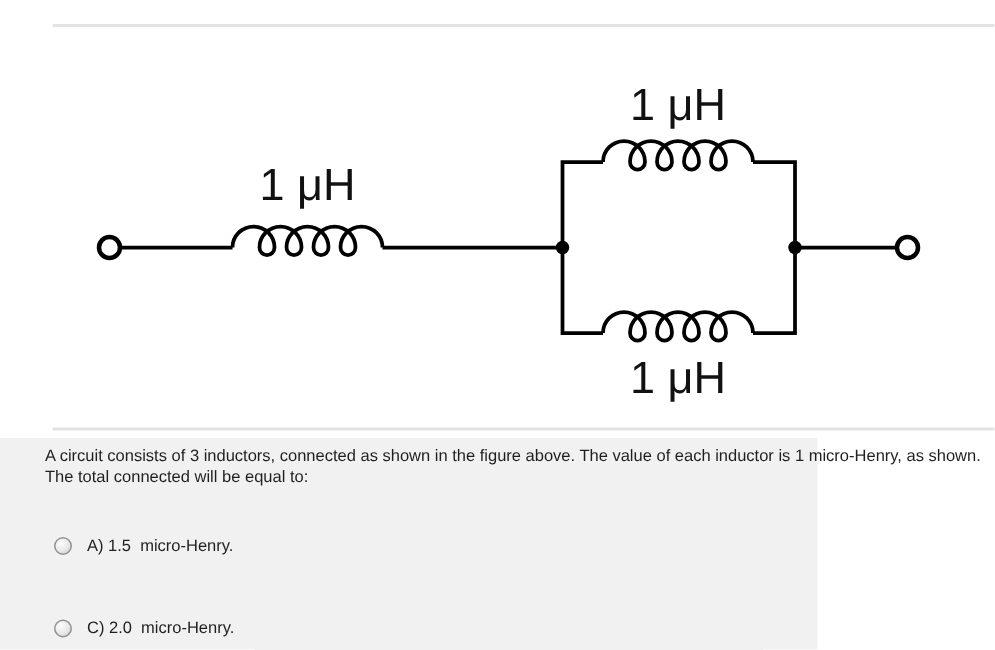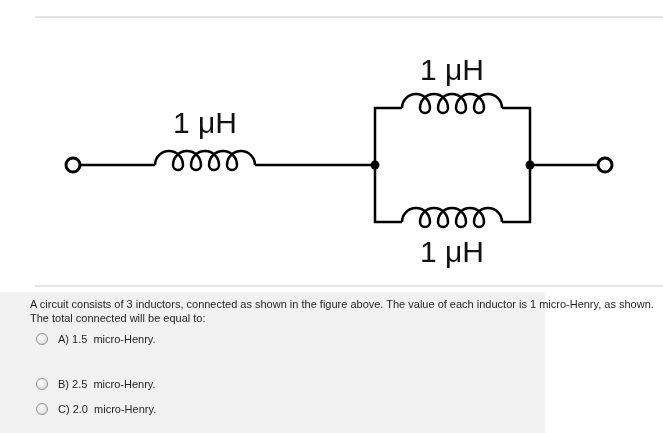--- a/index.html
+++ b/index.html
@@ -28,23 +28,23 @@
   .question-text{
     position:absolute;top:5px;left:30px;width:630px;
     font-size:11px;color:#1f1f1f;line-height:1.3;
   }
   .question-text div{white-space:normal;}
 
   .option{
     position:absolute;left:36px;
     display:flex;align-items:center;
   }
-  .option-a{top:41px;}
+  .option-a{top:66px;}
   .option-b{top:86px;}
-  .option-c{top:111px;align-items:flex-end;}
+  .option-c{top:121px;align-items:flex-end;}
   .radio{
     width:12px;height:12px;border-radius:50%;
     border:1px solid #929292;box-sizing:border-box;
     background:radial-gradient(circle at 35% 30%, #fdfdfd 0%, #e8e8e8 55%, #c9c9c9 100%);
     flex:0 0 auto;
   }
   .option-label{
     margin-left:10px;
     font-size:11px;color:#1f1f1f;
     white-space:pre;
@@ -114,24 +114,20 @@
     <div class="question-text">
       <div>A circuit consists of 3 inductors, connected as shown in the figure above. The value of each inductor is 1 micro-Henry, as shown.</div>
       <div>The total connected will be equal to:</div>
     </div>
 
     <div class="option option-a">
       <span class="radio"></span>
       <span class="option-label">A) 1.5  micro-Henry.</span>
     </div>
 
-    <div class="option option-b">
-      <span class="radio"></span>
-      <span class="option-label">B) 2.5  micro-Henry.</span>
-    </div>
 
     <div class="option option-c">
       <span class="radio"></span>
       <span class="option-label">C) 2.0  micro-Henry.</span>
     </div>
   </div>
 
 </div>
 
 </body></html>

